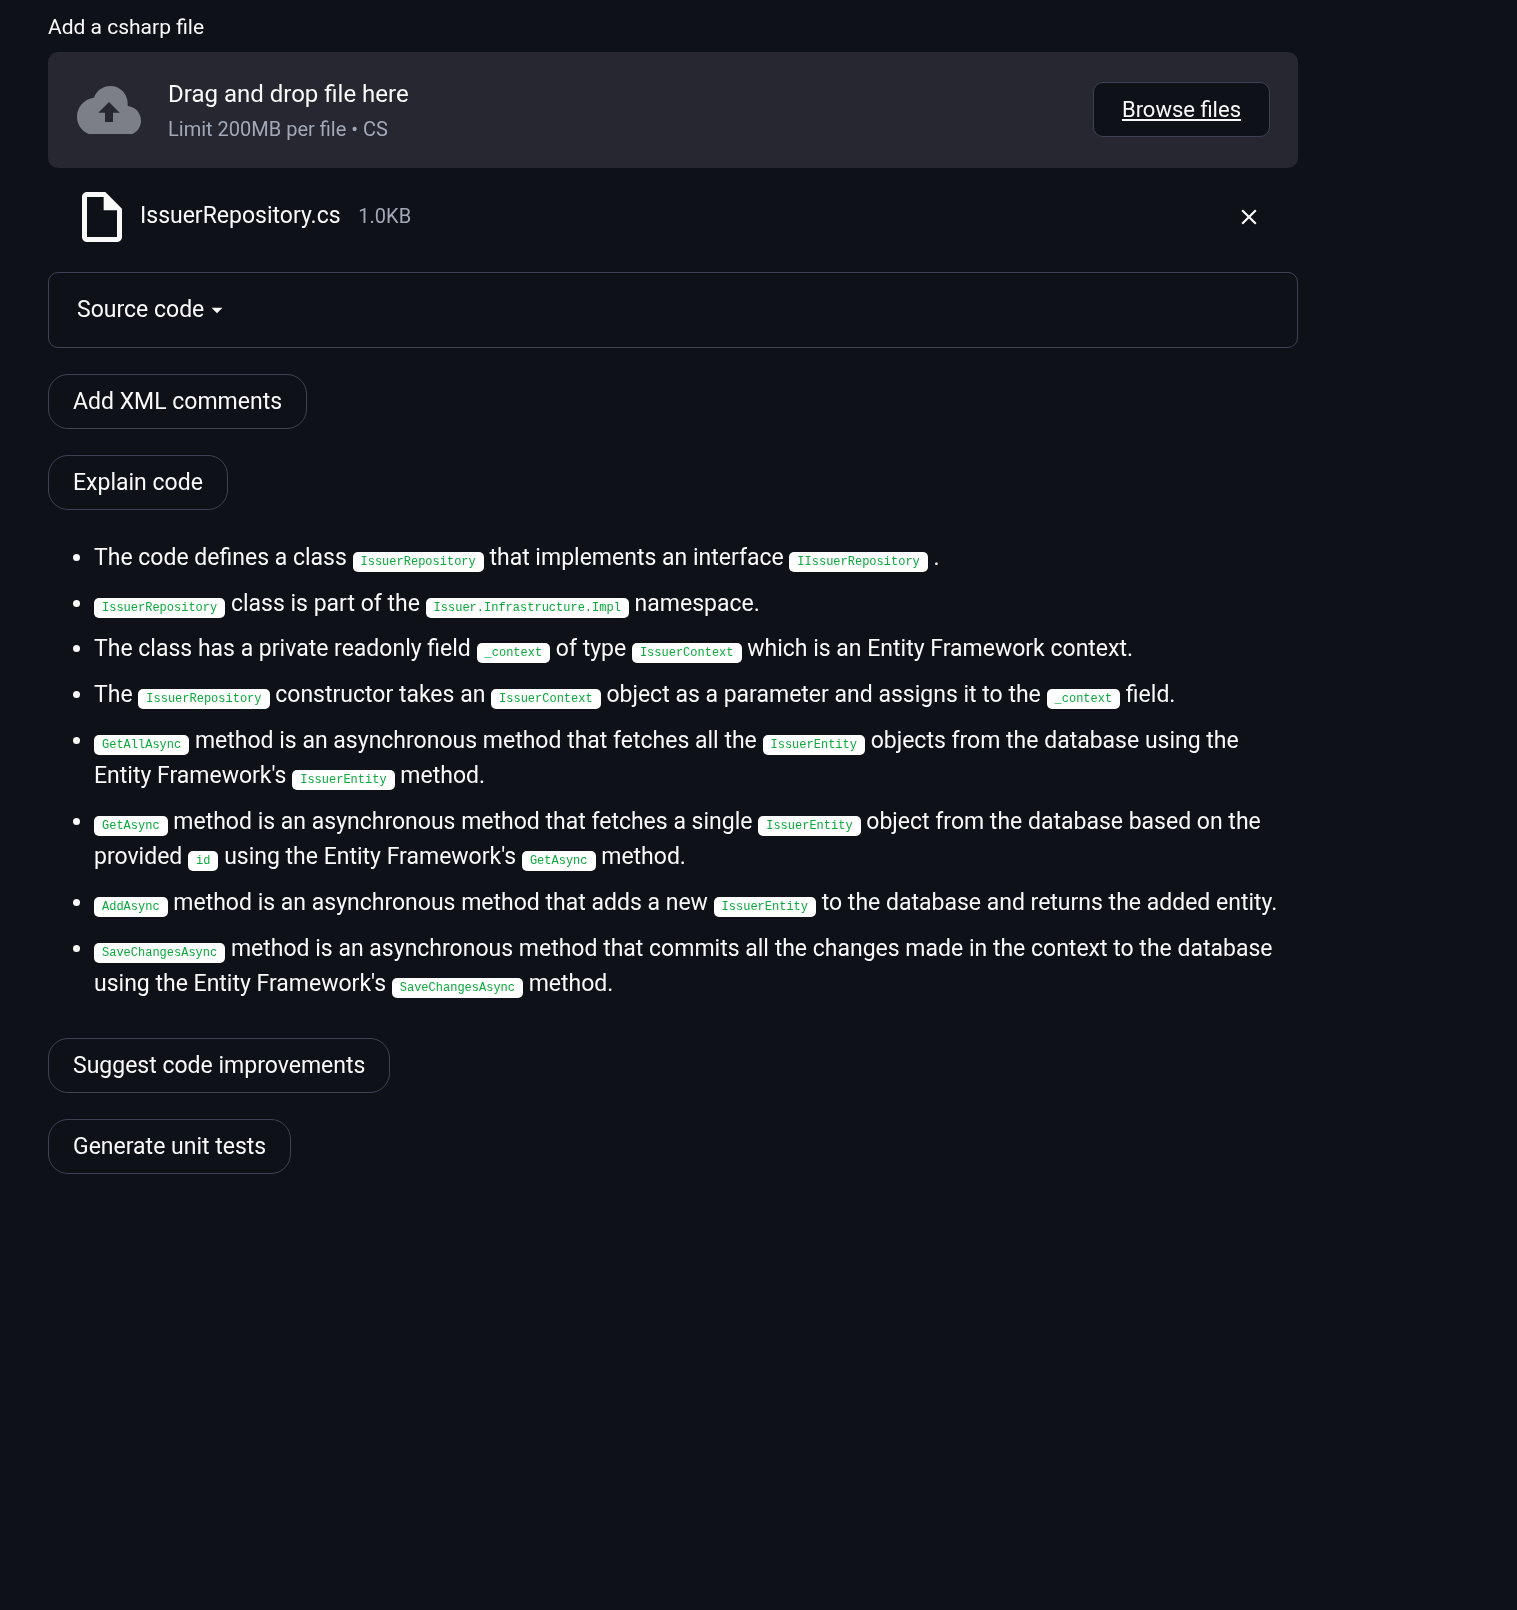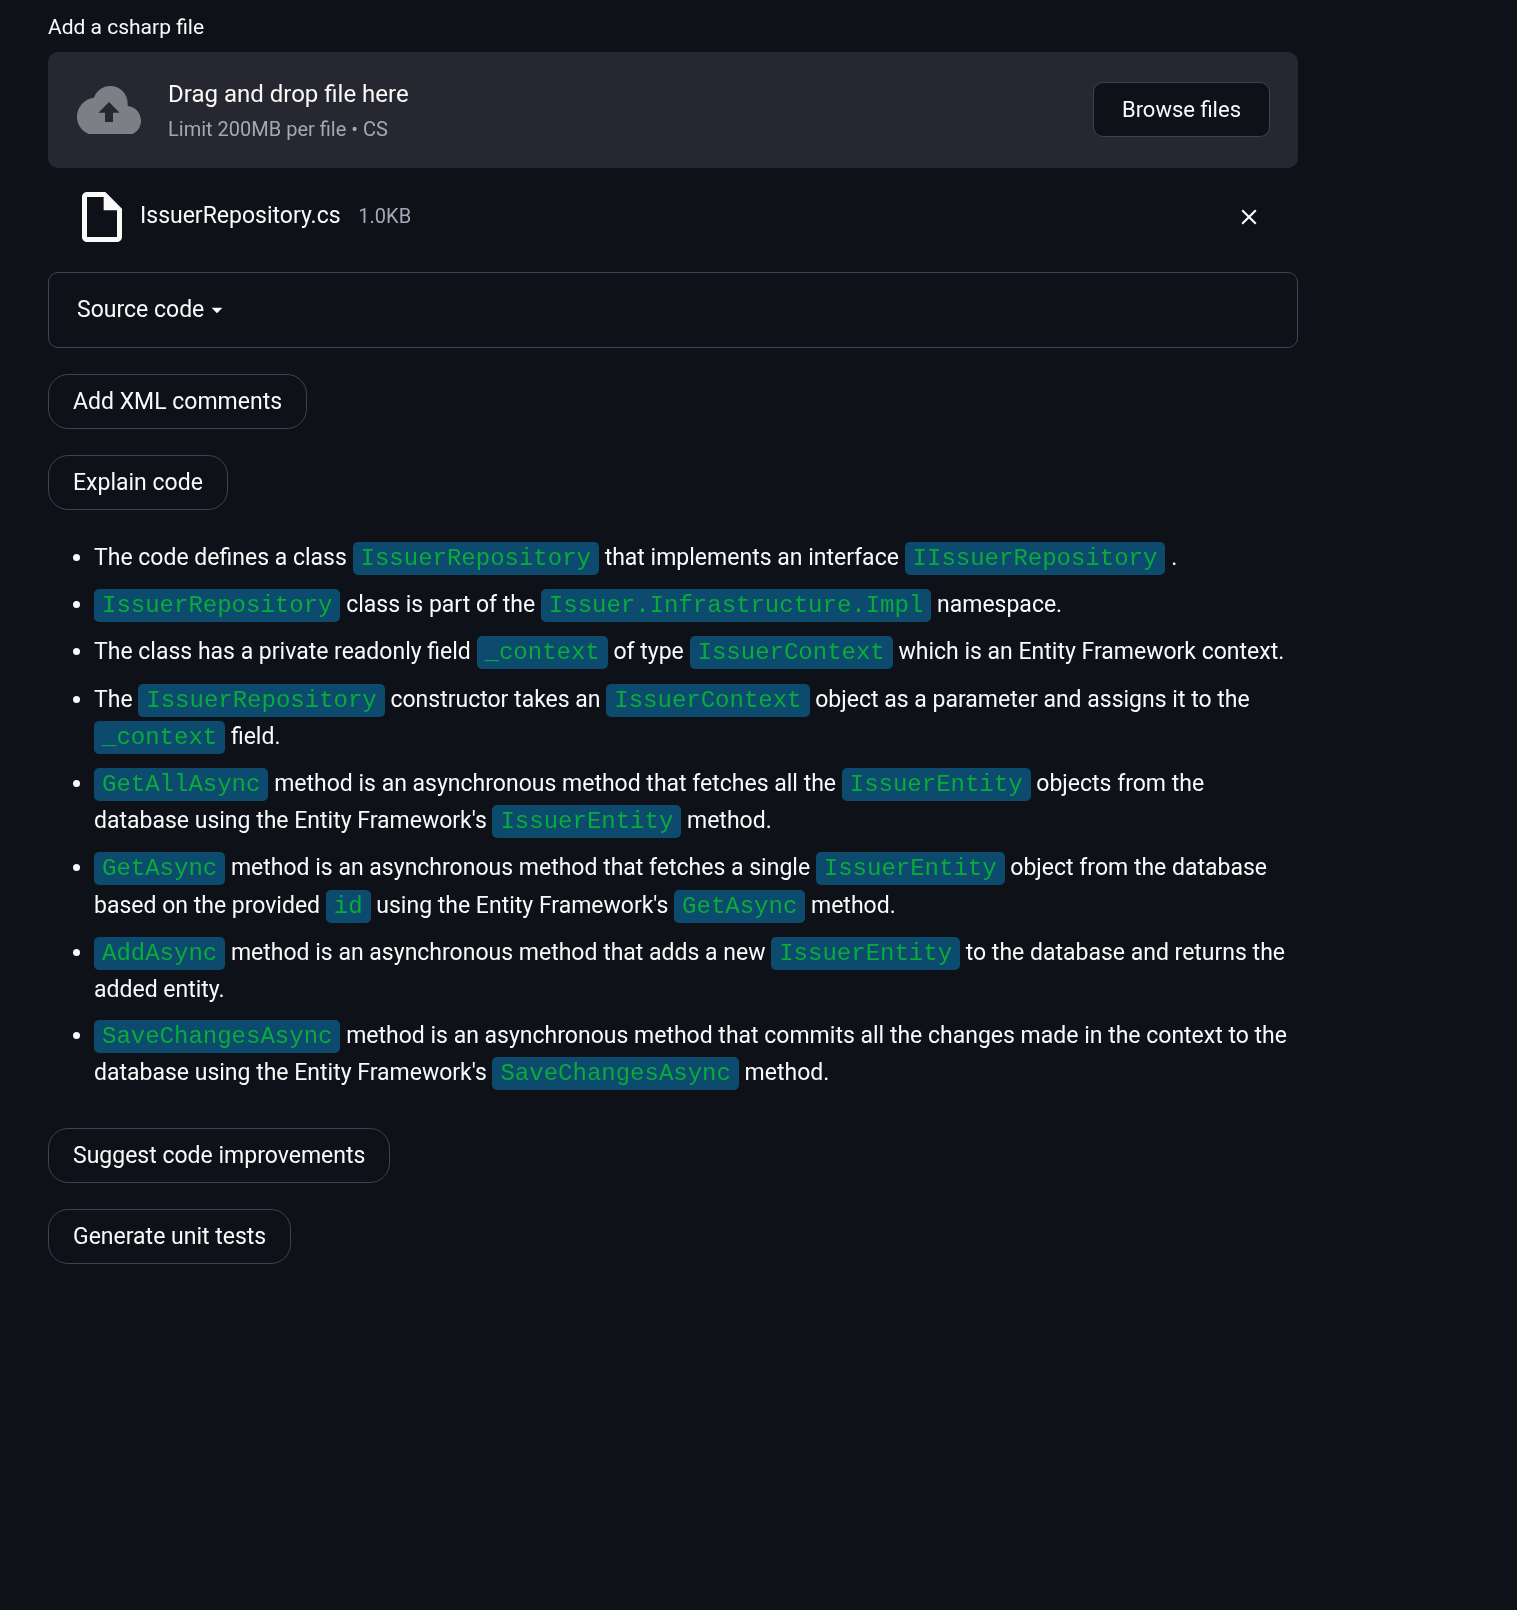--- a/index.html
+++ b/index.html
@@ -44,20 +44,21 @@
     }
     .browse-btn {
       background: #0e1117;
       color: #fafafa;
       border: 1px solid #3d4354;
       border-radius: 10px;
       padding: 14px 28px;
       font-size: 22px;
       cursor: pointer;
       font-family: inherit;
+      text-decoration: underline;
     }
     .file-row {
       display: flex;
       align-items: center;
       padding: 24px 30px 24px 34px;
       gap: 18px;
       max-width: 1250px;
     }
     .file-icon { width: 40px; height: 50px; flex-shrink: 0; }
     .file-name { font-size: 23px; font-weight: 400; color: #fafafa; }
@@ -104,25 +105,25 @@
       padding-left: 46px;
     }
     .explanation li {
       font-size: 23px;
       line-height: 1.55;
       margin-bottom: 10px;
       color: #fafafa;
     }
     code {
       font-family: "SFMono-Regular", Consolas, "Liberation Mono", Menlo, monospace;
-      background: #0c4a6e;
+      background: #ffffff;
       color: #09ab3b;
       padding: 3px 8px;
       border-radius: 5px;
-      font-size: 24px;
+      font-size: 12px;
     }
   </style>
 </head>
 <body>
 
 <div class="section-label">Add a csharp file</div>
 
 <div class="dropzone">
   <svg class="cloud-icon" viewBox="0 0 48 36" fill="none">
     <path d="M38 16c0-7.18-5.82-13-13-13-5.7 0-10.54 3.67-12.3 8.78C5.6 12.6 0 18.64 0 26c0 7.73 6.27 14 14 14h23c6.08 0 11-4.92 11-11 0-5.82-4.52-10.57-10-10.97zM27 23v7h-6v-7h-5l8-8 8 8h-5z" transform="translate(0,-3)" fill="#7d7f87"></path>

